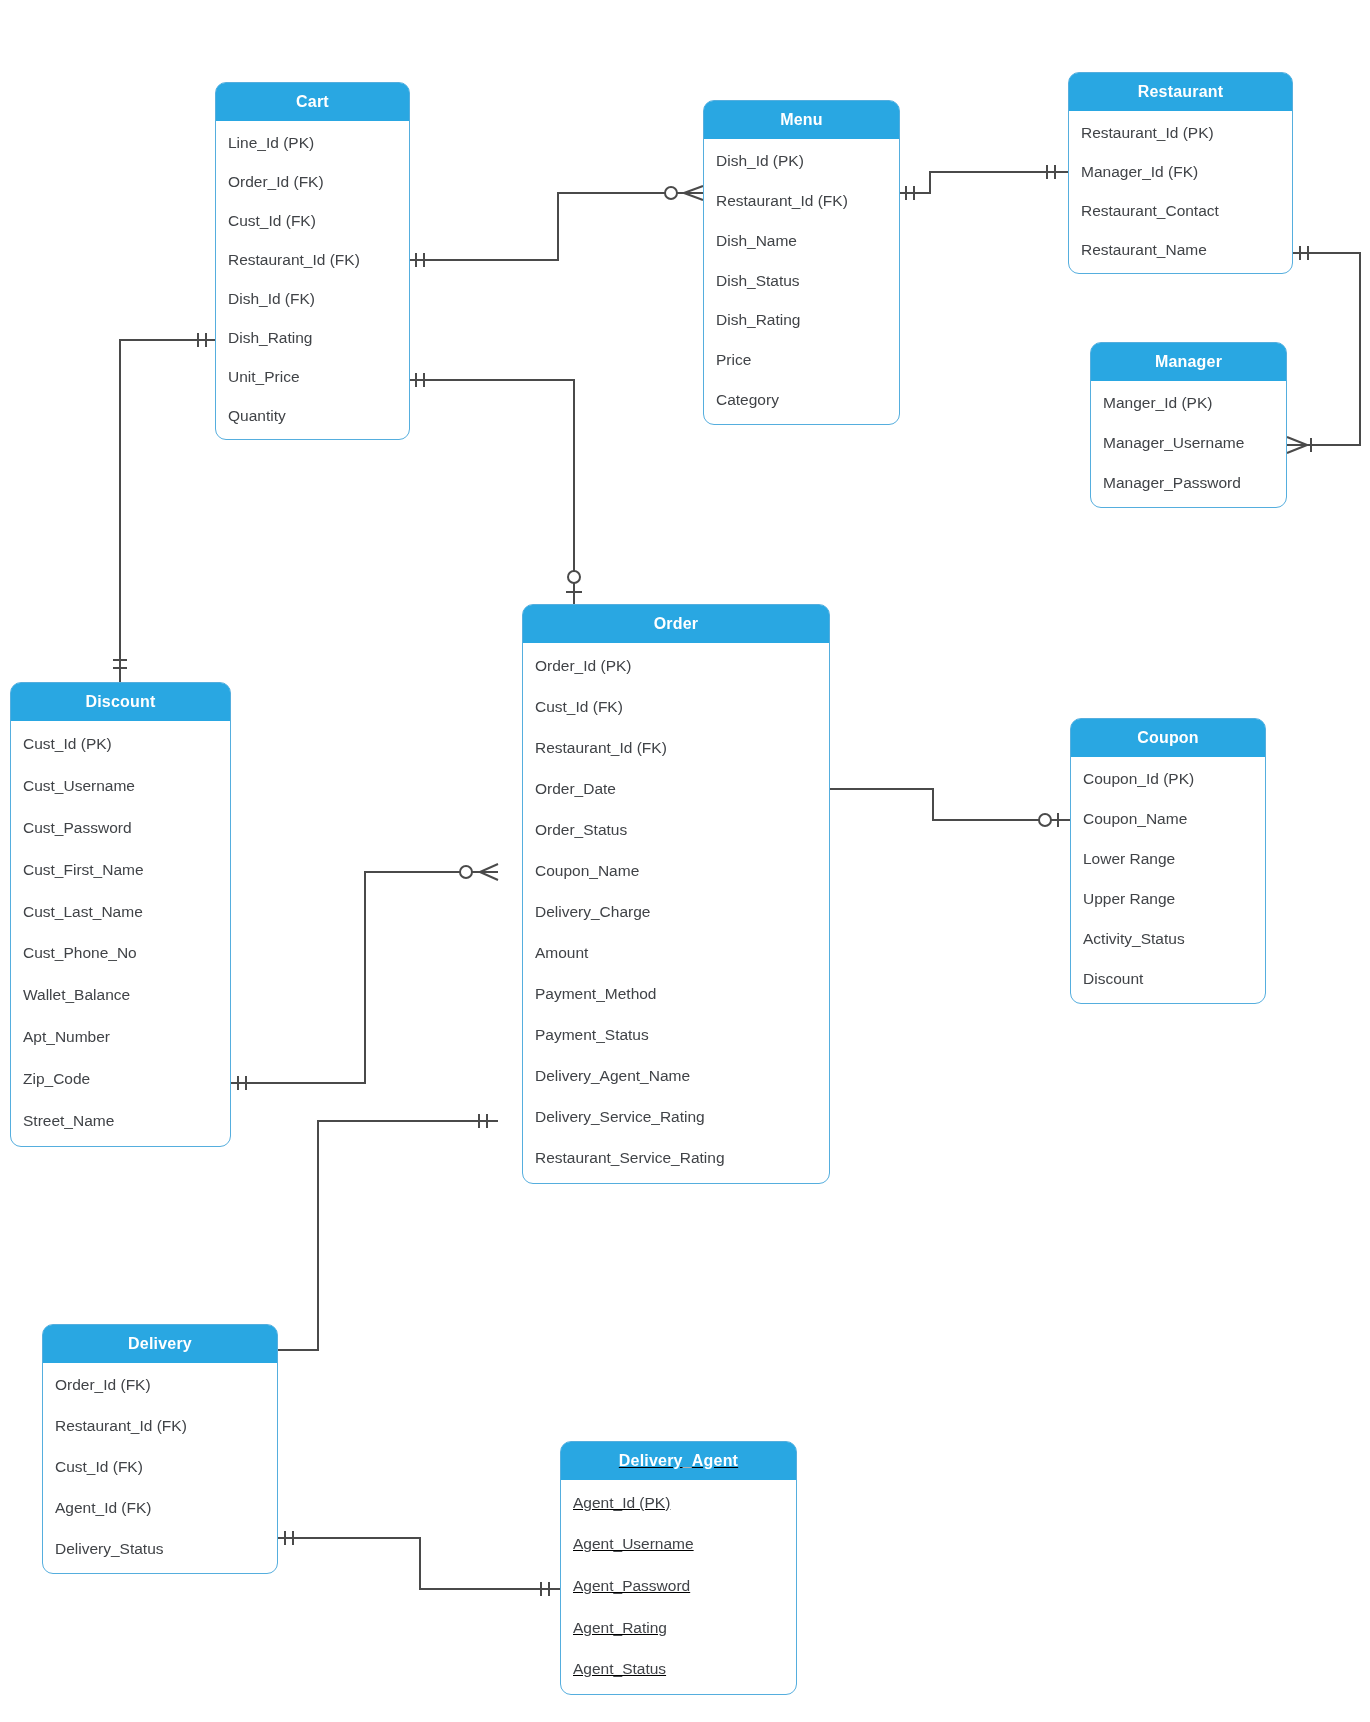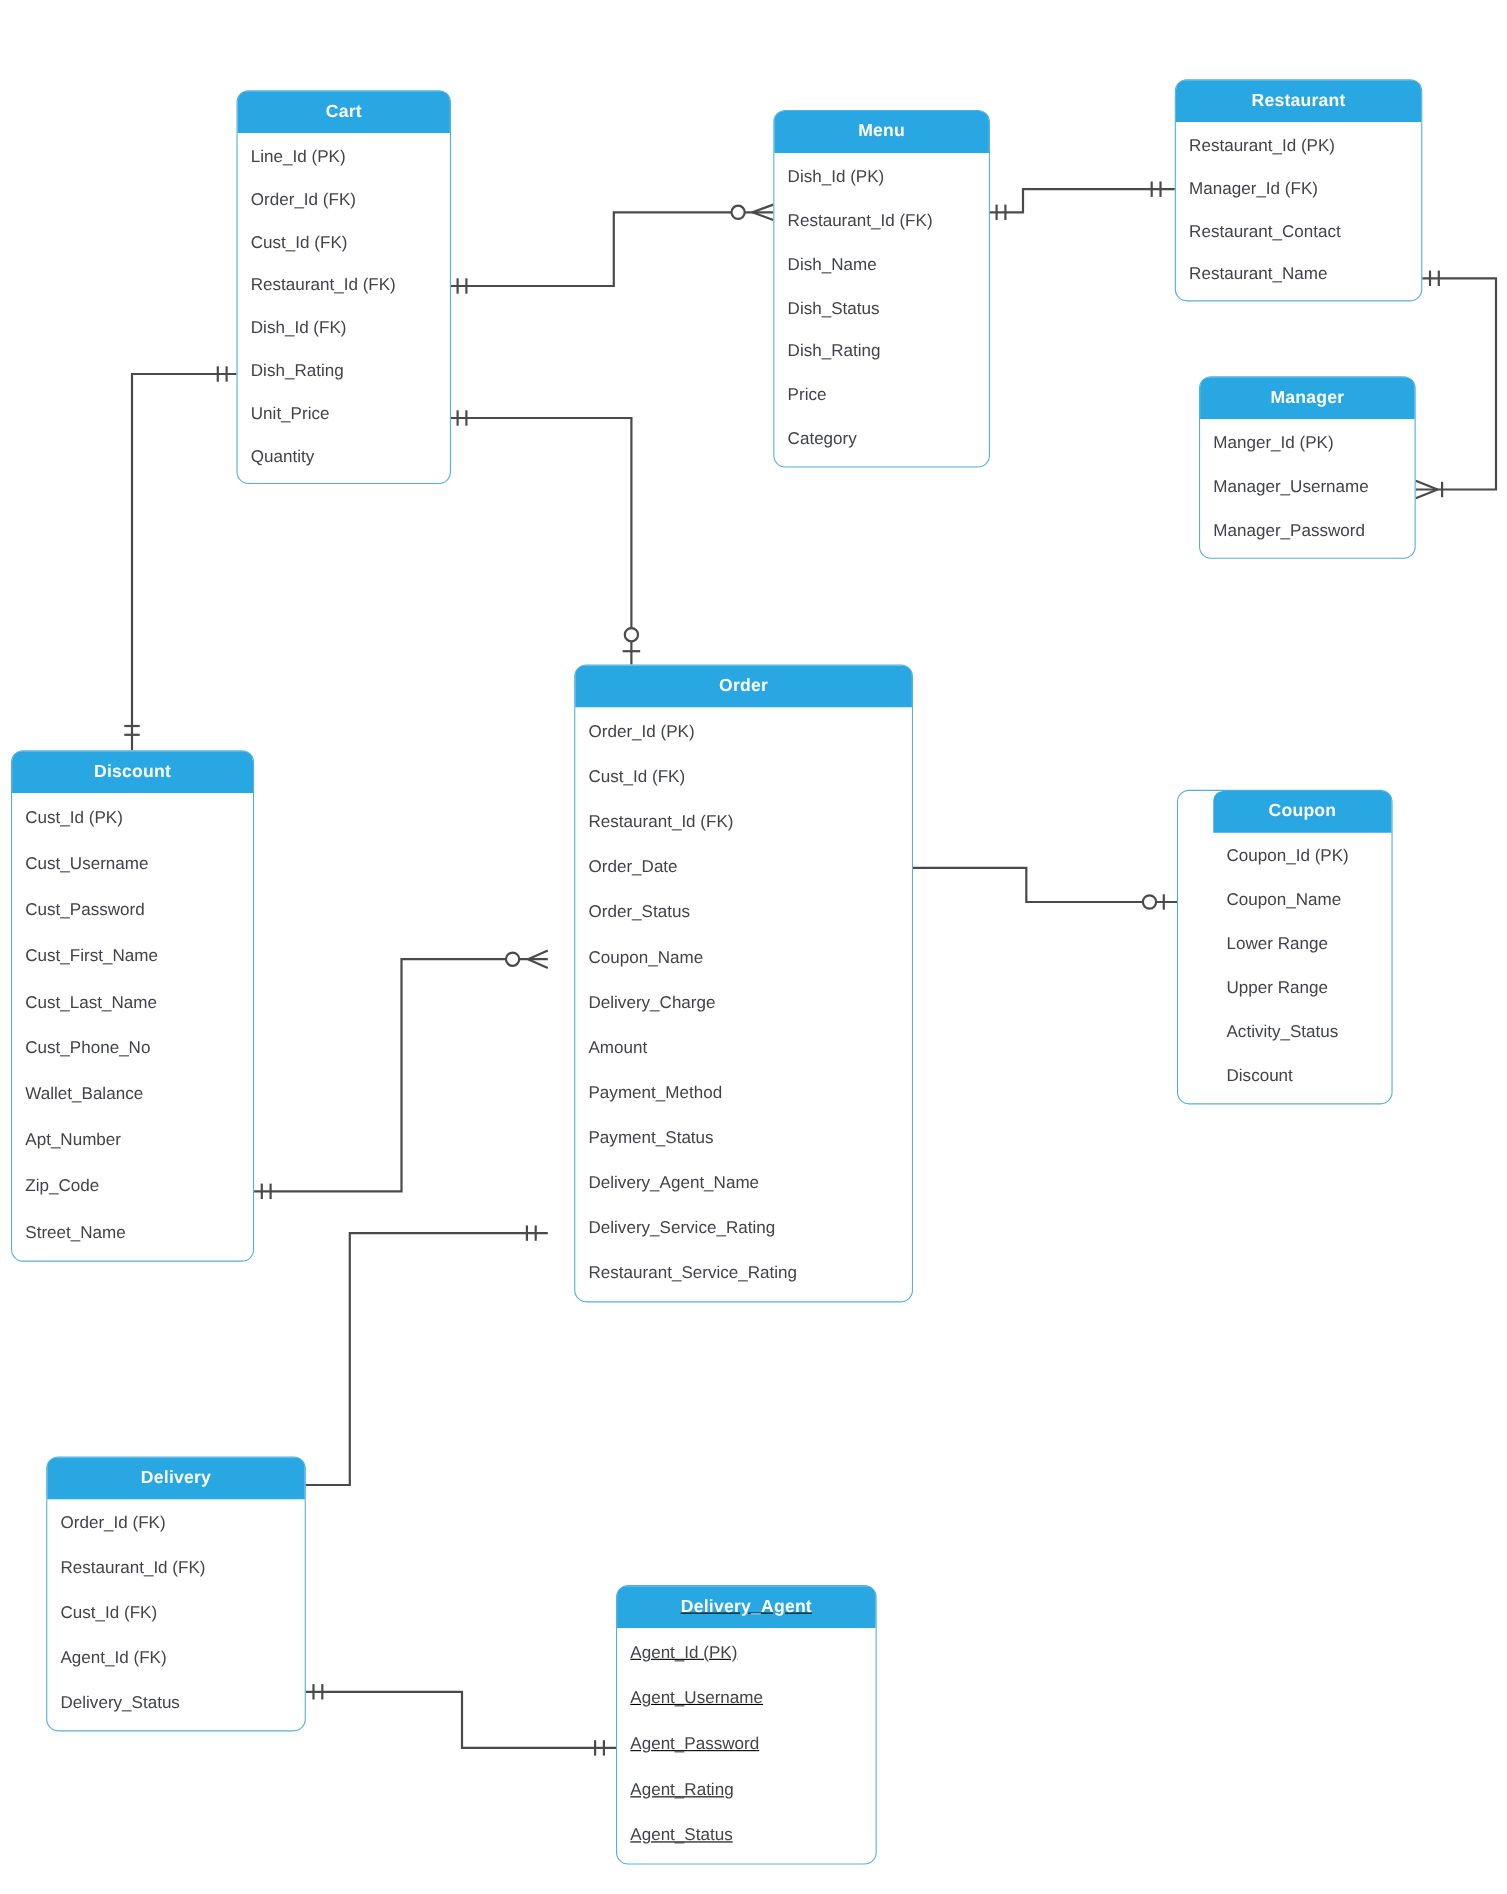--- a/index.html
+++ b/index.html
@@ -207,21 +207,21 @@
     <div class="field">Delivery_Charge</div>
     <div class="field">Amount</div>
     <div class="field">Payment_Method</div>
     <div class="field">Payment_Status</div>
     <div class="field">Delivery_Agent_Name</div>
     <div class="field">Delivery_Service_Rating</div>
     <div class="field">Restaurant_Service_Rating</div>
   </div>
 </div>
 
-<div class="entity" style="left:1070px;top:718px;width:196px;height:286px;padding-left:32px;">
+<div class="entity" style="left:1070px;top:718px;width:196px;height:286px;">
   <div class="title">Coupon</div>
   <div class="fields">
     <div class="field">Coupon_Id (PK)</div>
     <div class="field">Coupon_Name</div>
     <div class="field">Lower Range</div>
     <div class="field">Upper Range</div>
     <div class="field">Activity_Status</div>
     <div class="field">Discount</div>
   </div>
 </div>

